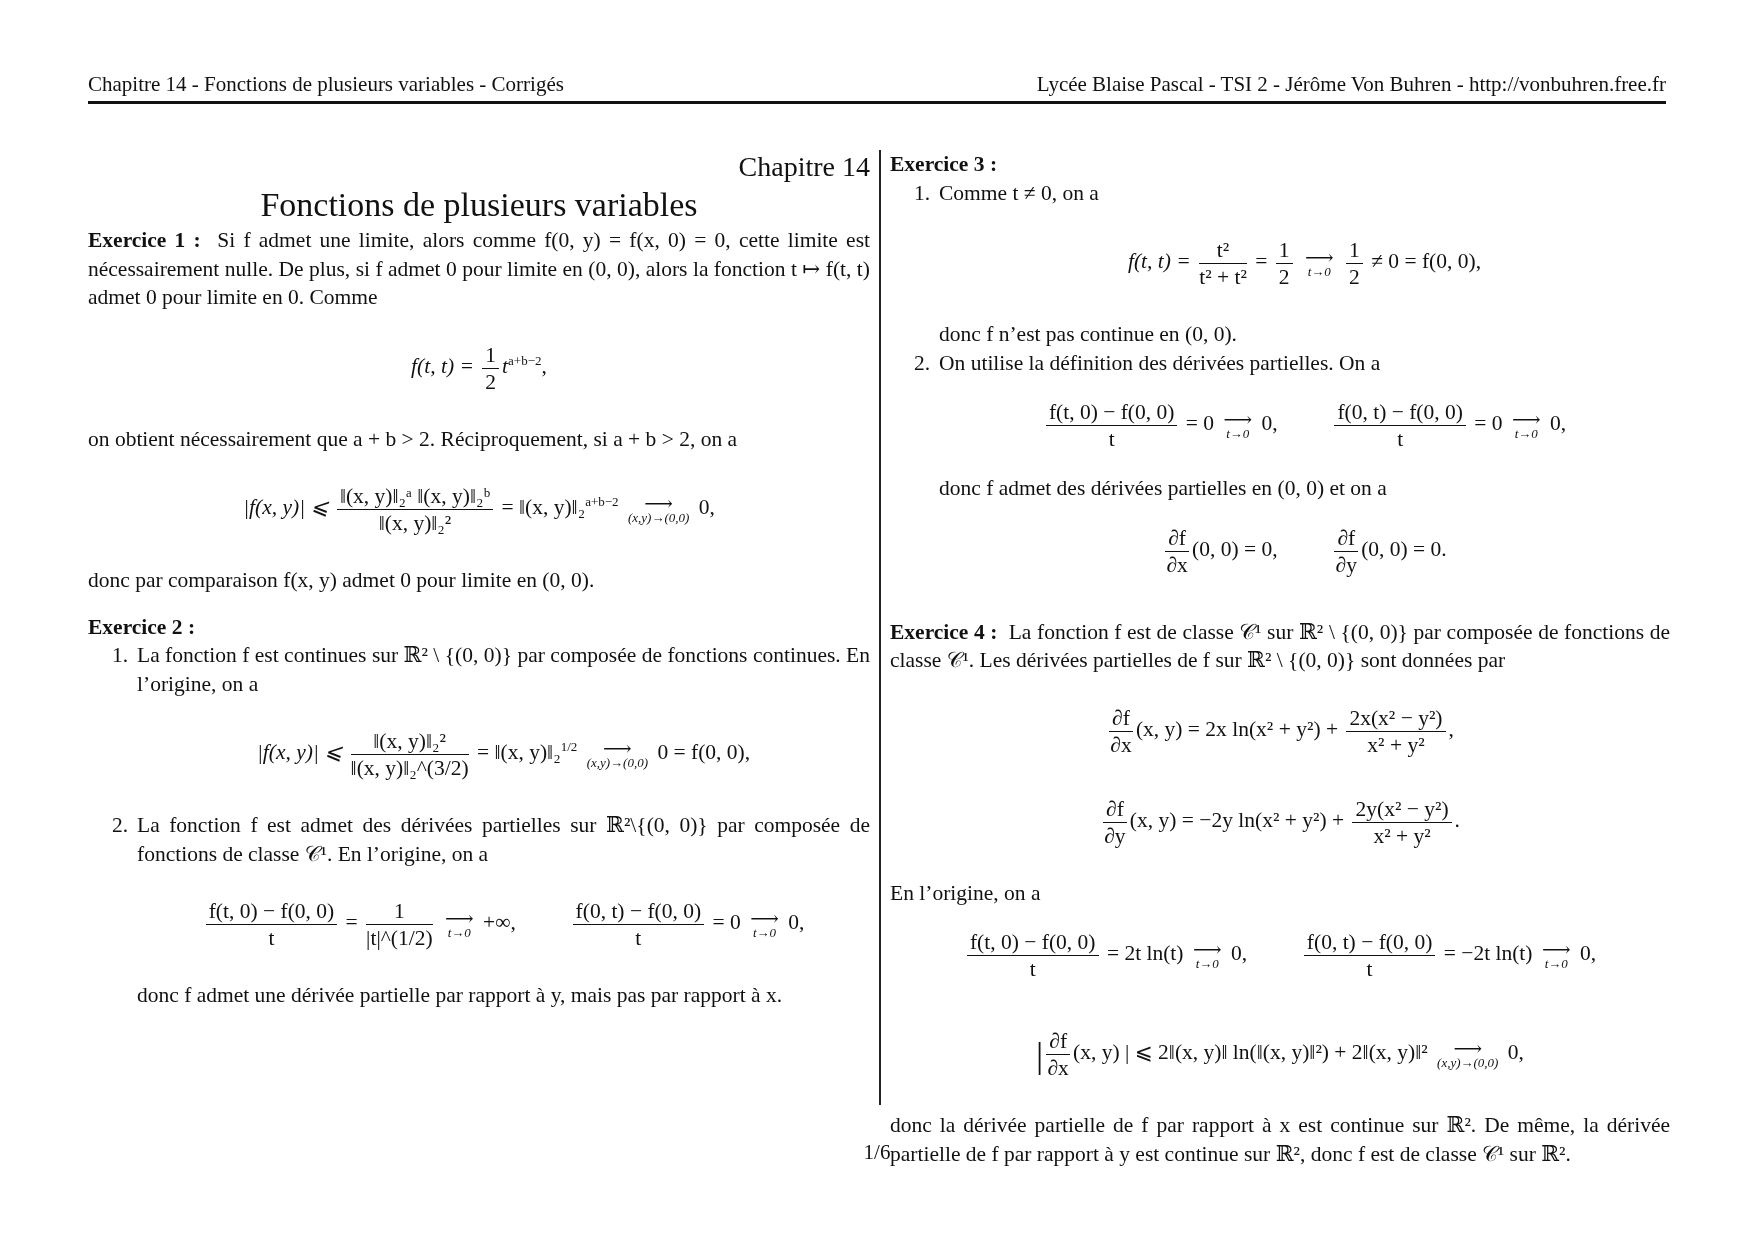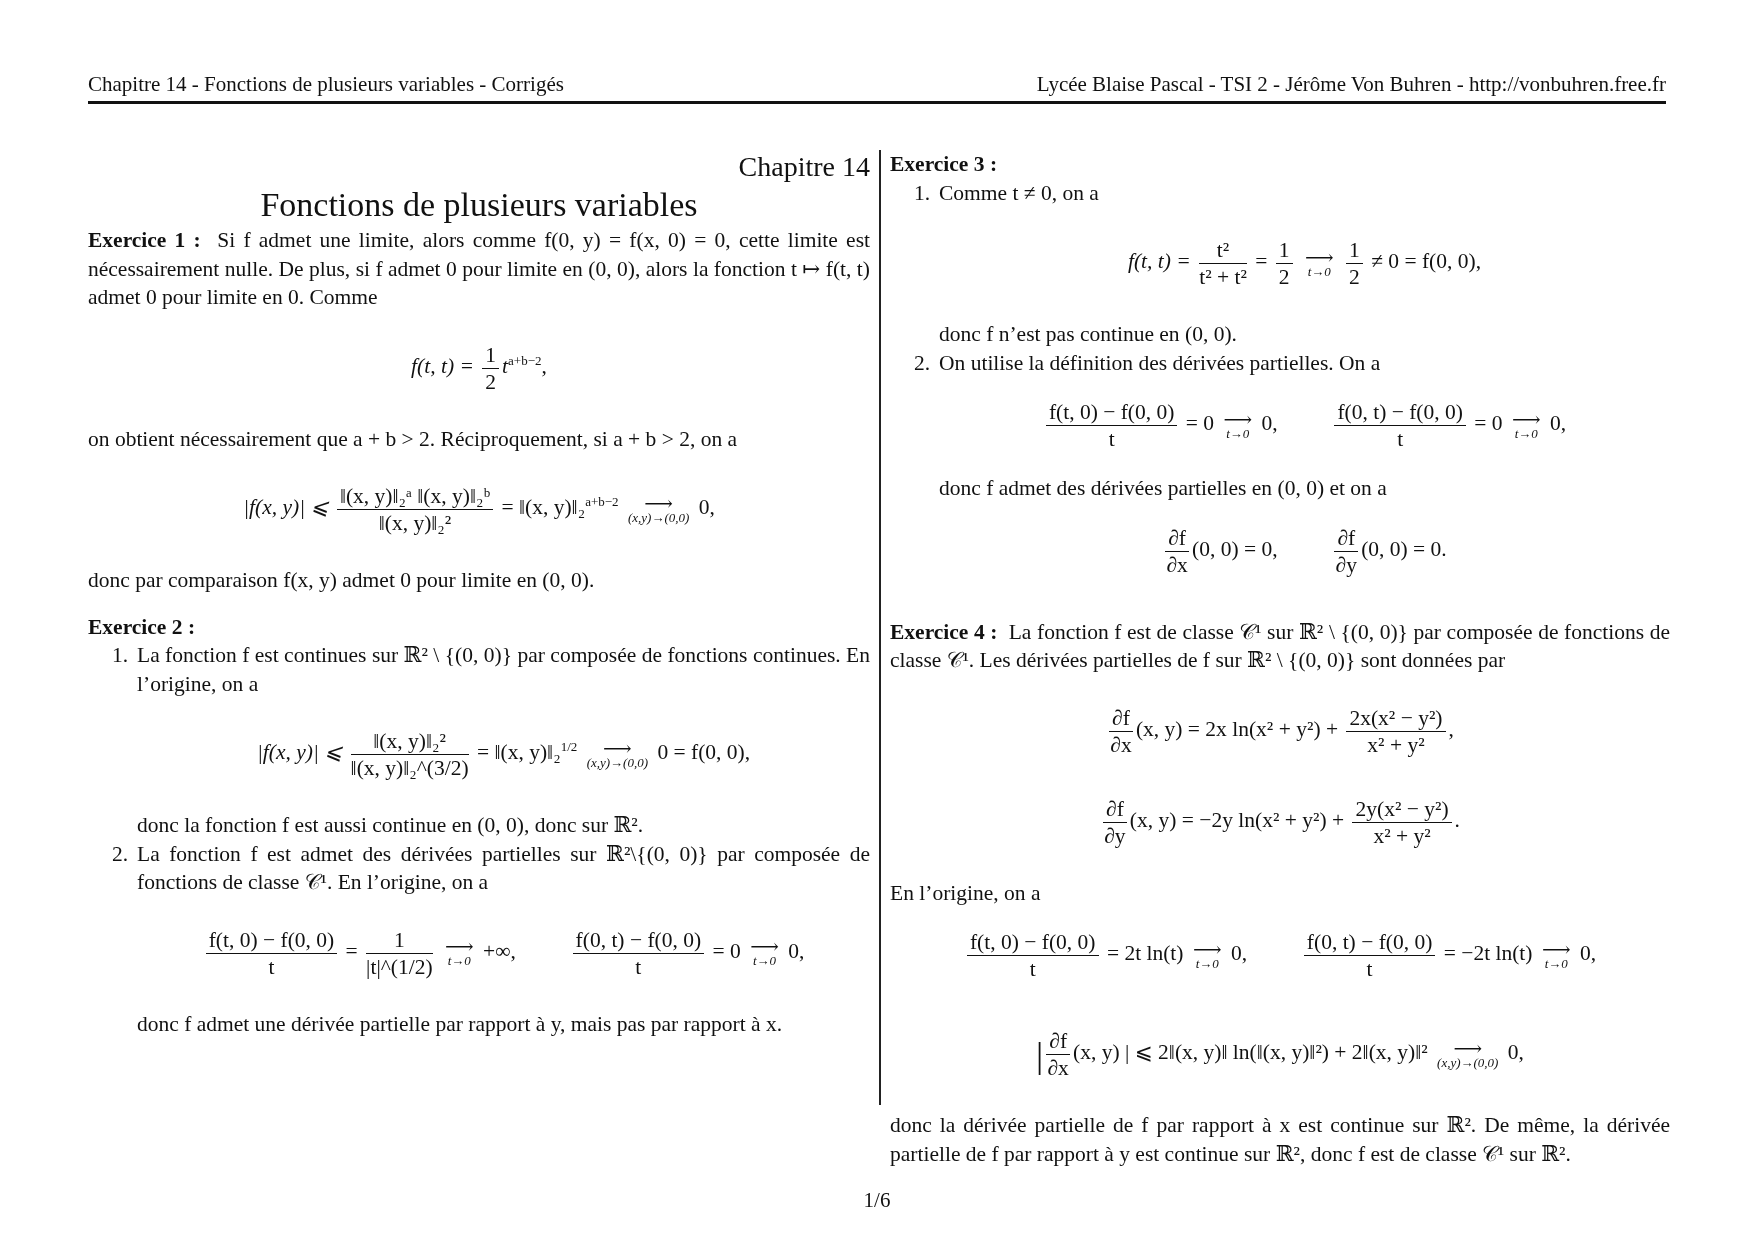--- a/index.html
+++ b/index.html
@@ -24,21 +24,21 @@
   .frac > span:first-child { border-bottom:1.3px solid #111; padding:0 3px; }
   .frac > span { line-height:26px; }
   .lim { display:inline-flex; flex-direction:column; align-items:center; vertical-align:middle; margin:0 4px; }
   .lim .arr { font-size:20px; line-height:16px; }
   .lim .sub { font-size:13px; line-height:14px; font-style:italic; }
   sup, sub { font-size:13px; }
   .item { display:flex; }
   .item .num { width:40px; text-align:right; padding-right:9px; flex:none; }
   .item .body { flex:1; }
   .sec { margin-top:18px; }
-  .pagenum { position:absolute; top:1188px; left:0; width:1754px; text-align:center; font-size:21px; }
+  .pagenum { position:absolute; top:1140px; left:0; width:1754px; text-align:center; font-size:21px; }
 </style>
 </head>
 <body>
 
 <div class="hdr left">Chapitre 14 - Fonctions de plusieurs variables - Corrigés</div>
 <div class="hdr right">Lycée Blaise Pascal - TSI 2 - Jérôme Von Buhren - http://vonbuhren.free.fr</div>
 <div class="hdr-rule"></div>
 <div class="vrule"></div>
 
 <div class="col left">
@@ -83,21 +83,20 @@
               <span>‖(x, y)‖₂²</span>
               <span>‖(x, y)‖₂^(3/2)</span>
             </span>
           <span>= ‖(x, y)‖₂</span><sup>1/2</sup>
           <span class="lim">
               <span class="arr">⟶</span>
               <span class="sub">(x,y)→(0,0)</span>
             </span>
           <span>0 = f(0, 0),</span>
         </div>
-        <p>donc la fonction f est aussi continue en (0, 0), donc sur ℝ².</p>
       </div>
     </div>
     <div class="item">
       <span class="num">2.</span>
       <div class="body">
         <p>La fonction f est admet des dérivées partielles sur ℝ²\{(0, 0)} par composée de fonctions de classe 𝒞¹. En l’origine, on a</p>
         <div class="eq">
           <span class="frac">
               <span>f(t, 0) − f(0, 0)</span>
               <span>t</span>

